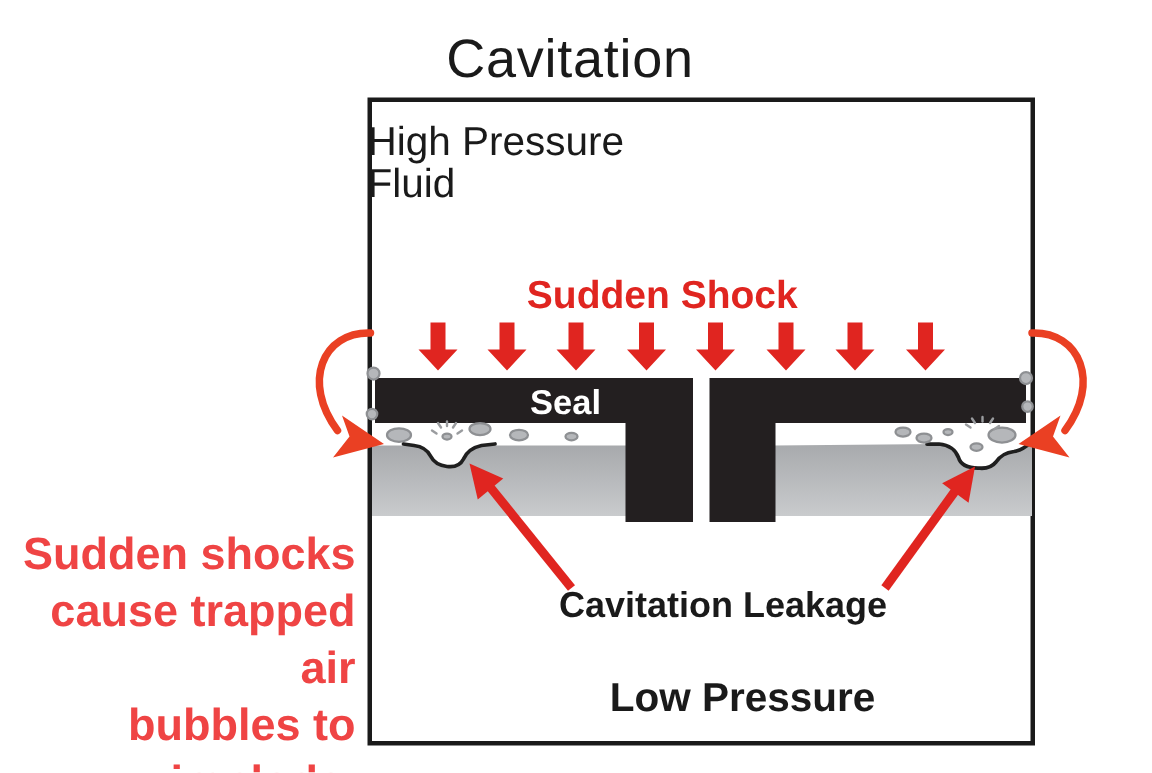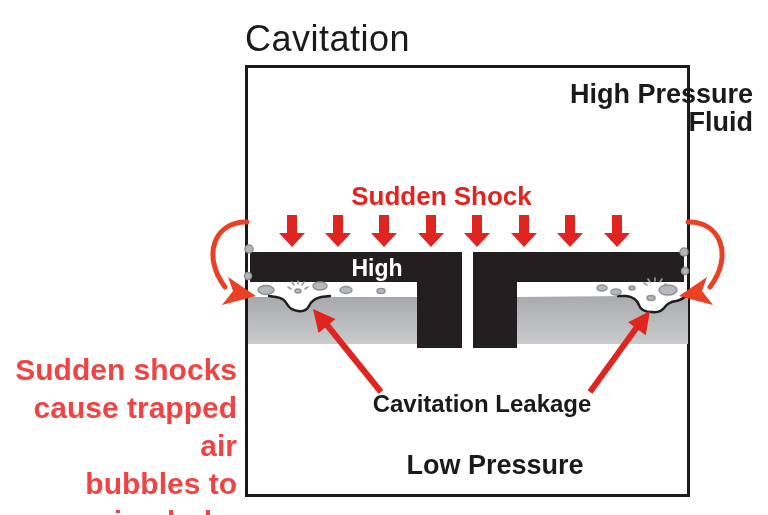--- a/index.html
+++ b/index.html
@@ -2,30 +2,30 @@
 <html><head>
 <meta charset="utf-8">
 <style>
   html,body{margin:0;padding:0;background:#ffffff;}
   #stage{
     position:relative;width:768px;height:515px;background:#ffffff;
     font-family:"Liberation Sans", sans-serif;color:#231f20;overflow:hidden;
   }
   .abs{position:absolute;}
   .title{
-    left:245px;top:18px;width:270px;
+    left:245px;top:18px;width:270px;text-align:center;
     font-size:36px;font-weight:400;letter-spacing:0.5px;color:#1a1a1a;
   }
   .box{
     left:245px;top:65px;width:439px;height:426px;
     border:3px solid #1a1a1a;background:transparent;
   }
   .hp{
-    left:245px;top:80px;width:508px;text-align:right;
-    font-size:27px;font-weight:700;line-height:1.05;white-space:pre-line;color:#1a1a1a;
+    left:245px;top:80px;width:508px;text-align:left;
+    font-size:27px;font-weight:400;line-height:1.05;white-space:pre-line;color:#1a1a1a;
   }
   .shock{
     left:245px;top:181px;width:393px;text-align:center;
     font-size:26px;font-weight:700;color:#e02520;
   }
   .seal-label{
     left:330px;top:255px;width:94px;text-align:center;
     font-size:23px;font-weight:700;color:#ffffff;
   }
   .leakage{
@@ -135,21 +135,21 @@
     <g>
       <line x1="590" y1="392" x2="637" y2="327" stroke="#e02520" stroke-width="6"></line>
       <path fill="#e02520" d="M650,311 L645.7,335.2 L628.1,322.2 Z"></path>
     </g>
   </svg>
 
   <div class="abs title">Cavitation</div>
   <div class="abs hp">High Pressure
 Fluid</div>
   <div class="abs shock">Sudden Shock</div>
-  <div class="abs seal-label">High</div>
+  <div class="abs seal-label">Seal</div>
   <div class="abs erosion">Cavitation Leakage</div>
   <div class="abs side-note">Sudden shocks
 cause trapped air
 bubbles to implode,
 eroding surface</div>
   <div class="abs lp">Low Pressure</div>
 
 </div>
 
 </body></html>

